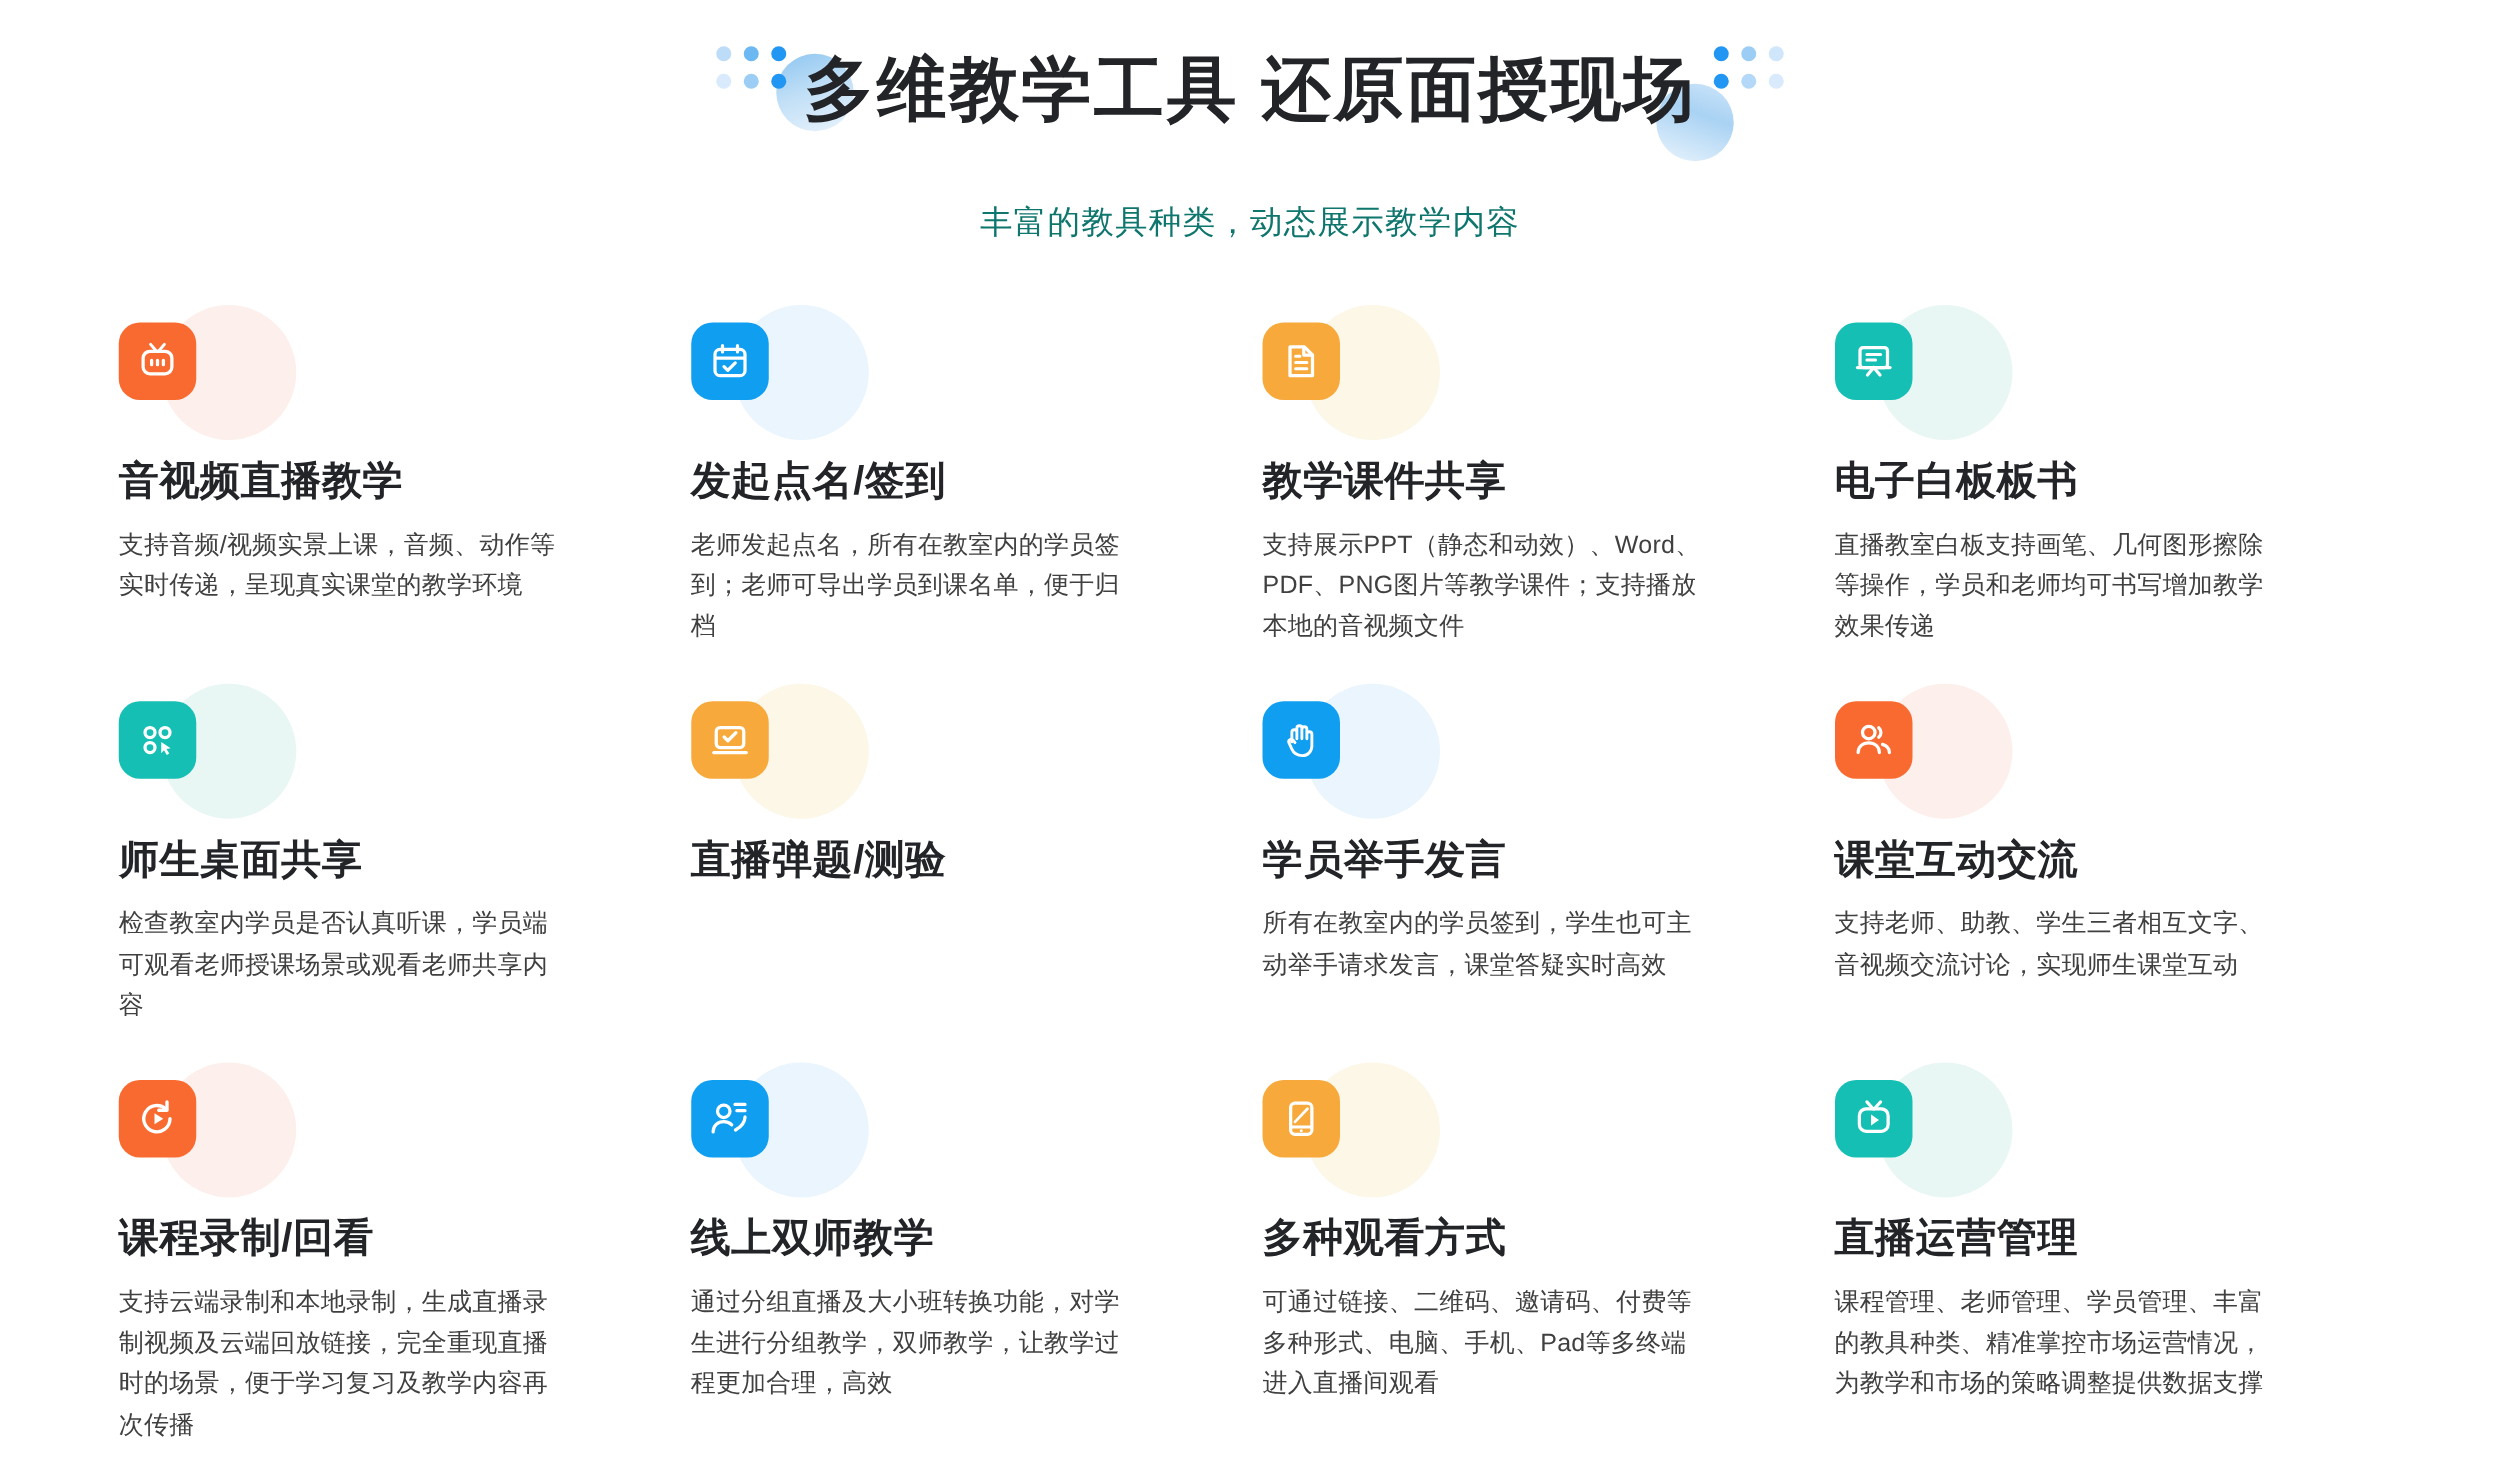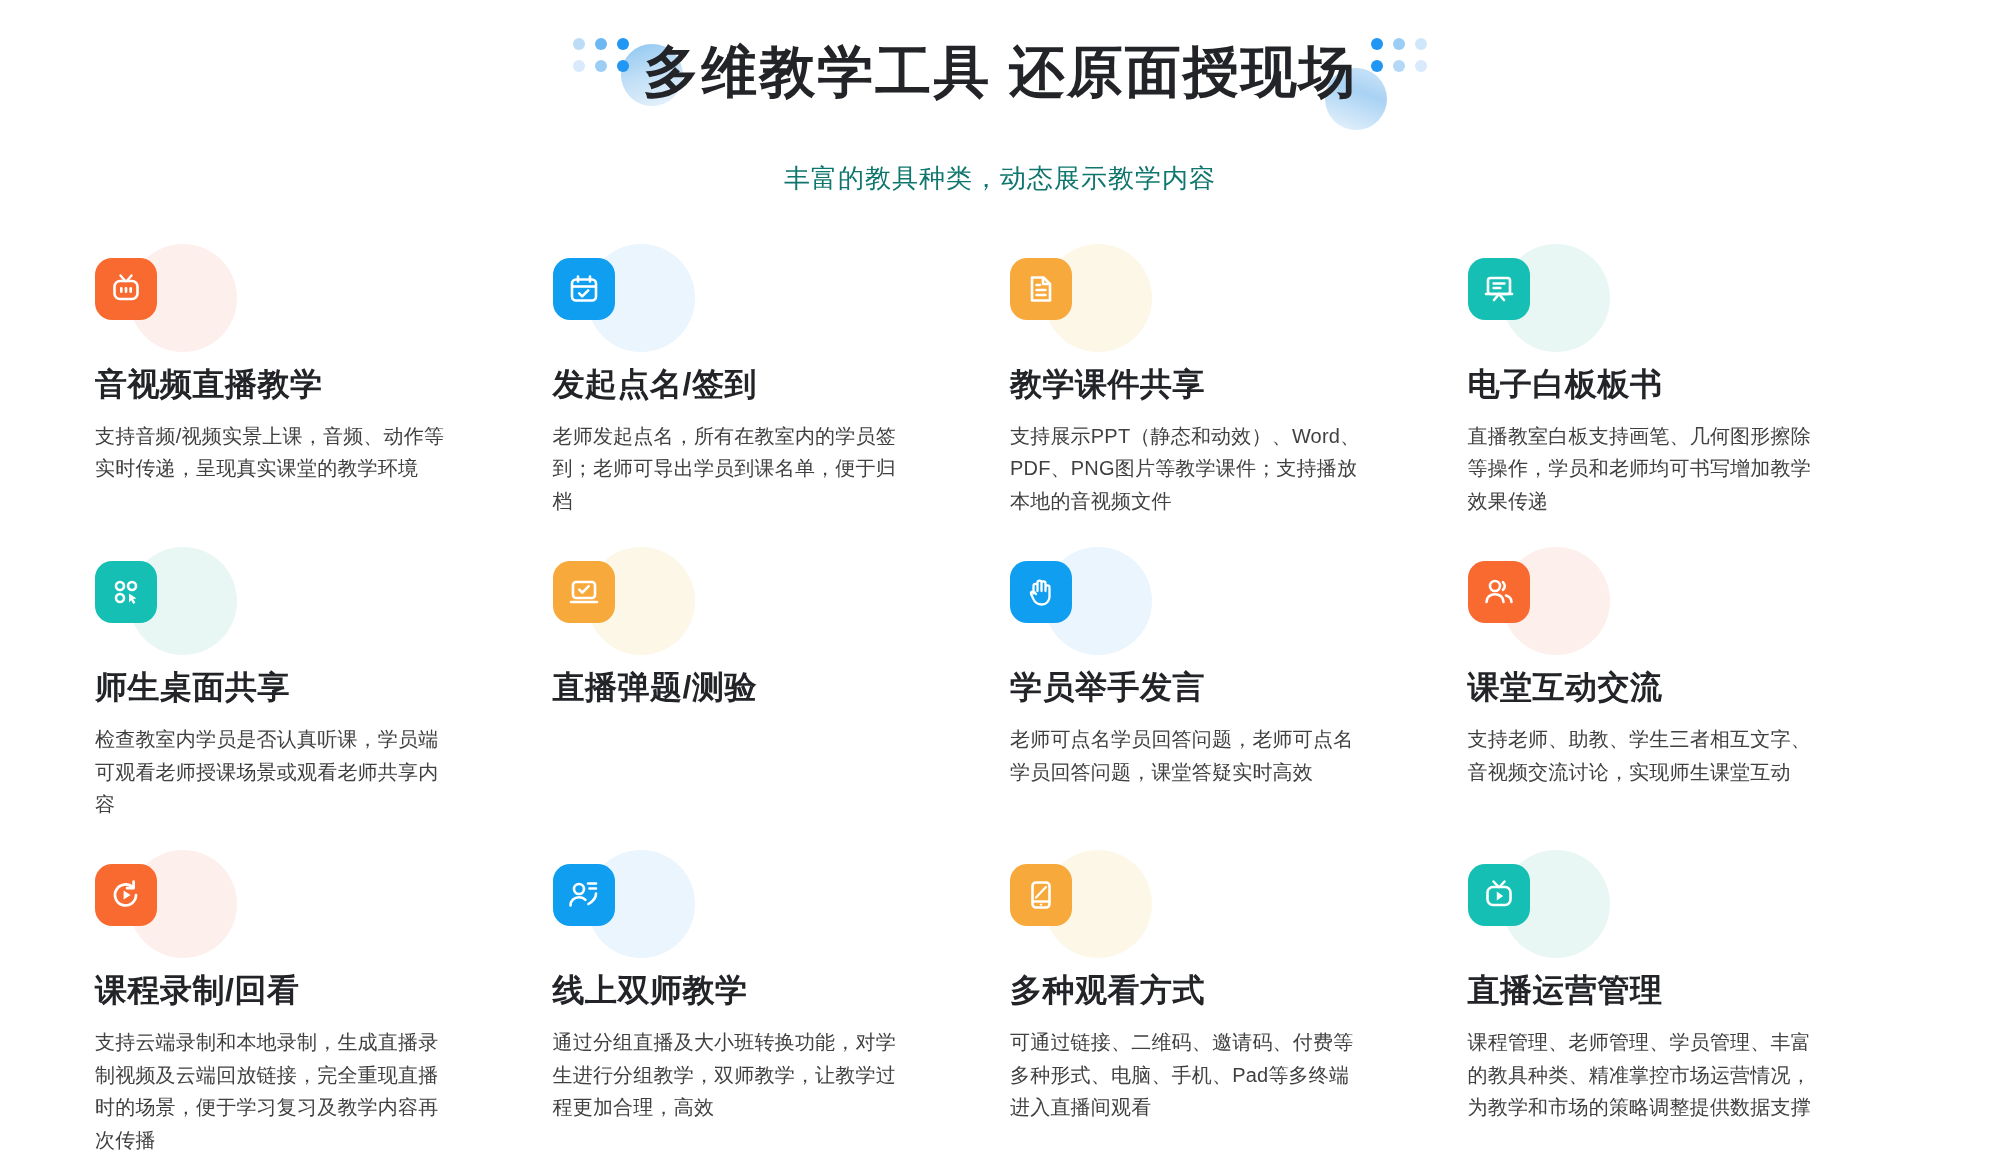--- a/index.html
+++ b/index.html
@@ -284,21 +284,21 @@
       <div class="card">
     <div class="icon-area">
       <span class="blob" style="background:#eaf5fd"></span>
       <span class="icon-tile" style="background:#0f9ef0">
             <svg width="32" height="32" viewBox="0 0 32 32" fill="none">
       <path d="M8.5 17.5V9.8a2 2 0 0 1 4 0v5.2M12.5 15V6.6a2 2 0 0 1 4 0V15M16.5 15V7.4a2 2 0 0 1 4 0V15M20.5 15v-3.6a2 2 0 0 1 4 0v9.4c0 4.4-3.3 7.7-7.6 7.7-4.7 0-7.2-2.4-8.6-5.6l-2.1-4.6a2 2 0 0 1 3.3-2.2l1.5 2" stroke="#fff" stroke-width="2.3" stroke-linecap="round" stroke-linejoin="round"></path>
     </svg>
           </span>
     </div>
     <div class="card-title">学员举手发言</div>
-    <div class="card-desc">老师可点名学员回答问题，老师可点名学员回答问题，课堂答疑实时高效</div>
+    <div class="card-desc">所有在教室内的学员签到，学生也可主动举手请求发言，课堂答疑实时高效</div>
   </div>
       <div class="card">
     <div class="icon-area">
       <span class="blob" style="background:#fdf0ec"></span>
       <span class="icon-tile" style="background:#f96a31">
             <svg width="34" height="34" viewBox="0 0 34 34" fill="none">
       <circle cx="13" cy="11" r="5" stroke="#fff" stroke-width="2.6"></circle>
       <path d="M4.5 27c0-4.8 3.8-7.8 8.5-7.8s8.5 3 8.5 7.8" stroke="#fff" stroke-width="2.6" stroke-linecap="round"></path>
       <path d="M21 7.2a5 5 0 0 1 0 7.6" stroke="#fff" stroke-width="2.6" stroke-linecap="round"></path>
       <path d="M24 20.5c3.2 1 5.5 3.4 5.5 6.5" stroke="#fff" stroke-width="2.6" stroke-linecap="round"></path>

